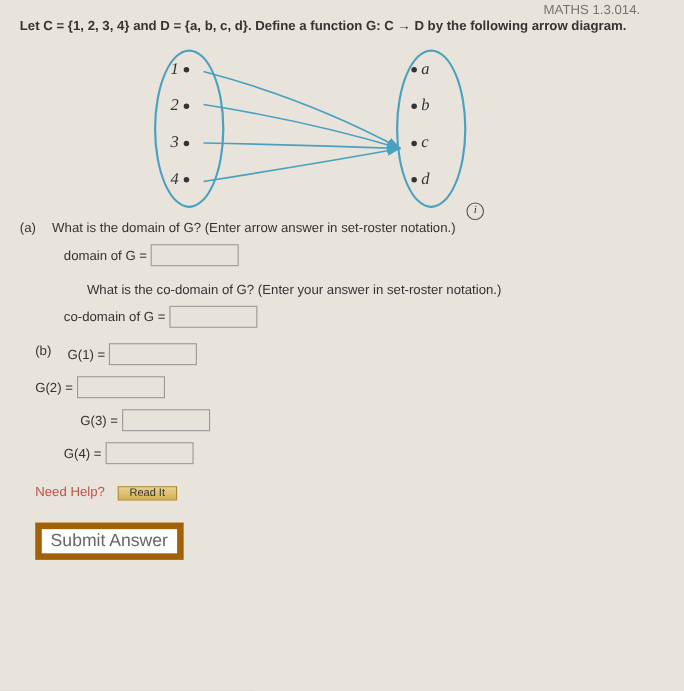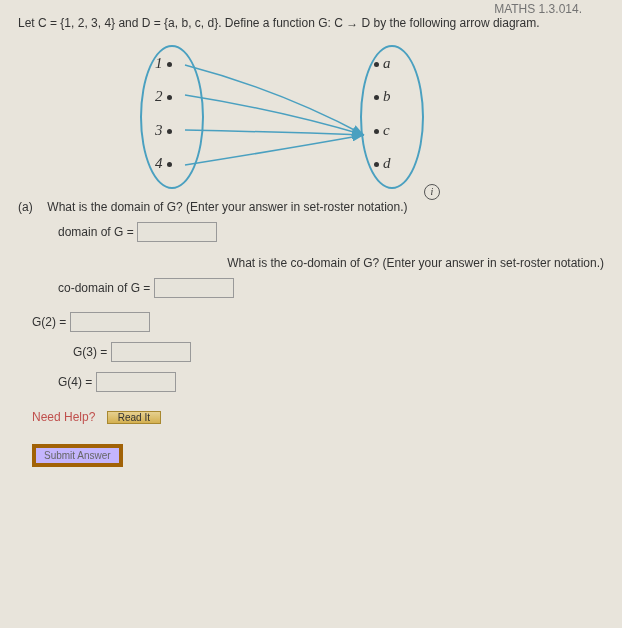--- a/index.html
+++ b/index.html
@@ -26,20 +26,21 @@
     position: absolute;
     top: 2px;
     right: 40px;
     font-size: 12px;
     color: #737373;
   }
   .problem-statement {
     padding: 16px 12px 0 18px;
     font-size: 12px;
     color: #333;
+    font-weight: bold;
   }
   .diagram-container {
     position: relative;
     width: 320px;
     height: 150px;
     margin: 10px 0 10px 100px;
     font-style: italic;
     font-family: Georgia, serif;
   }
   .domain-ellipse {
@@ -96,22 +97,21 @@
   .part-label {
     display: inline-block;
     width: 26px;
     vertical-align: top;
   }
   .question-line {
     margin: 6px 0;
     font-size: 12px;
   }
   .indent {
-    margin-left: 40px;
-    text-align: right;
+    margin-left: 61px;
   }
   .input-row {
     margin: 8px 0 14px 40px;
     font-size: 12px;
   }
   input[type="text"] {
     border: 1px solid #999;
     background: #e6e3da;
     height: 18px;
     width: 70px;
@@ -135,24 +135,24 @@
   .read-it {
     display: inline-block;
     background: linear-gradient(#e6d090, #d4b050);
     border: 1px solid #a88830;
     padding: 0 10px;
     font-size: 10px;
     cursor: pointer;
   }
   .submit-btn {
     margin: 8px 0 0 14px;
-    background: #c4b5fd;
-    border: 4px solid #a16207;
+    background: #ffffff;
+    border: 6px solid #a16207;
     padding: 2px 8px;
-    font-size: 10px;
+    font-size: 16px;
     color: #666;
     cursor: pointer;
   }
 </style>
 </head>
 <body>
 <div class="page">
 
 <div class="header-fragment">MATHS 1.3.014.</div>
 
@@ -185,36 +185,41 @@
   <div class="elem" style="left:270px;top:115px;"><span class="dot"></span><span>d</span></div>
 
   <div class="info-icon">i</div>
 </div>
 
 <div class="content">
 
   <div class="part">
     <div class="question-line">
       <span class="part-label">(a)</span>
-      <span>What is the domain of G? (Enter your answer in set-roster notation.)</span>
+      <span>What is the domain of G? (Enter arrow answer in set-roster notation.)</span>
     </div>
     <div class="input-row">
       <span>domain of G =</span>
       <input type="text" style="">
     </div>
     <div class="question-line indent">
       <span>What is the co-domain of G? (Enter your answer in set-roster notation.)</span>
     </div>
     <div class="input-row">
       <span>co-domain of G =</span>
       <input type="text" style="">
     </div>
   </div>
 
   <div class="part">
+    <div class="eq-row">
+      <span class="part-label">(b)</span>
+      <span>G(1) =</span>
+      <input type="text" style="">
+    </div>
     <div class="eq-row" style="">
       <span>G(2) =</span>
       <input type="text" style="">
     </div>
     <div class="eq-row" style="margin-left:55px;">
       <span>G(3) =</span>
       <input type="text" style="">
     </div>
     <div class="eq-row" style="margin-left:40px;">
       <span>G(4) =</span>

